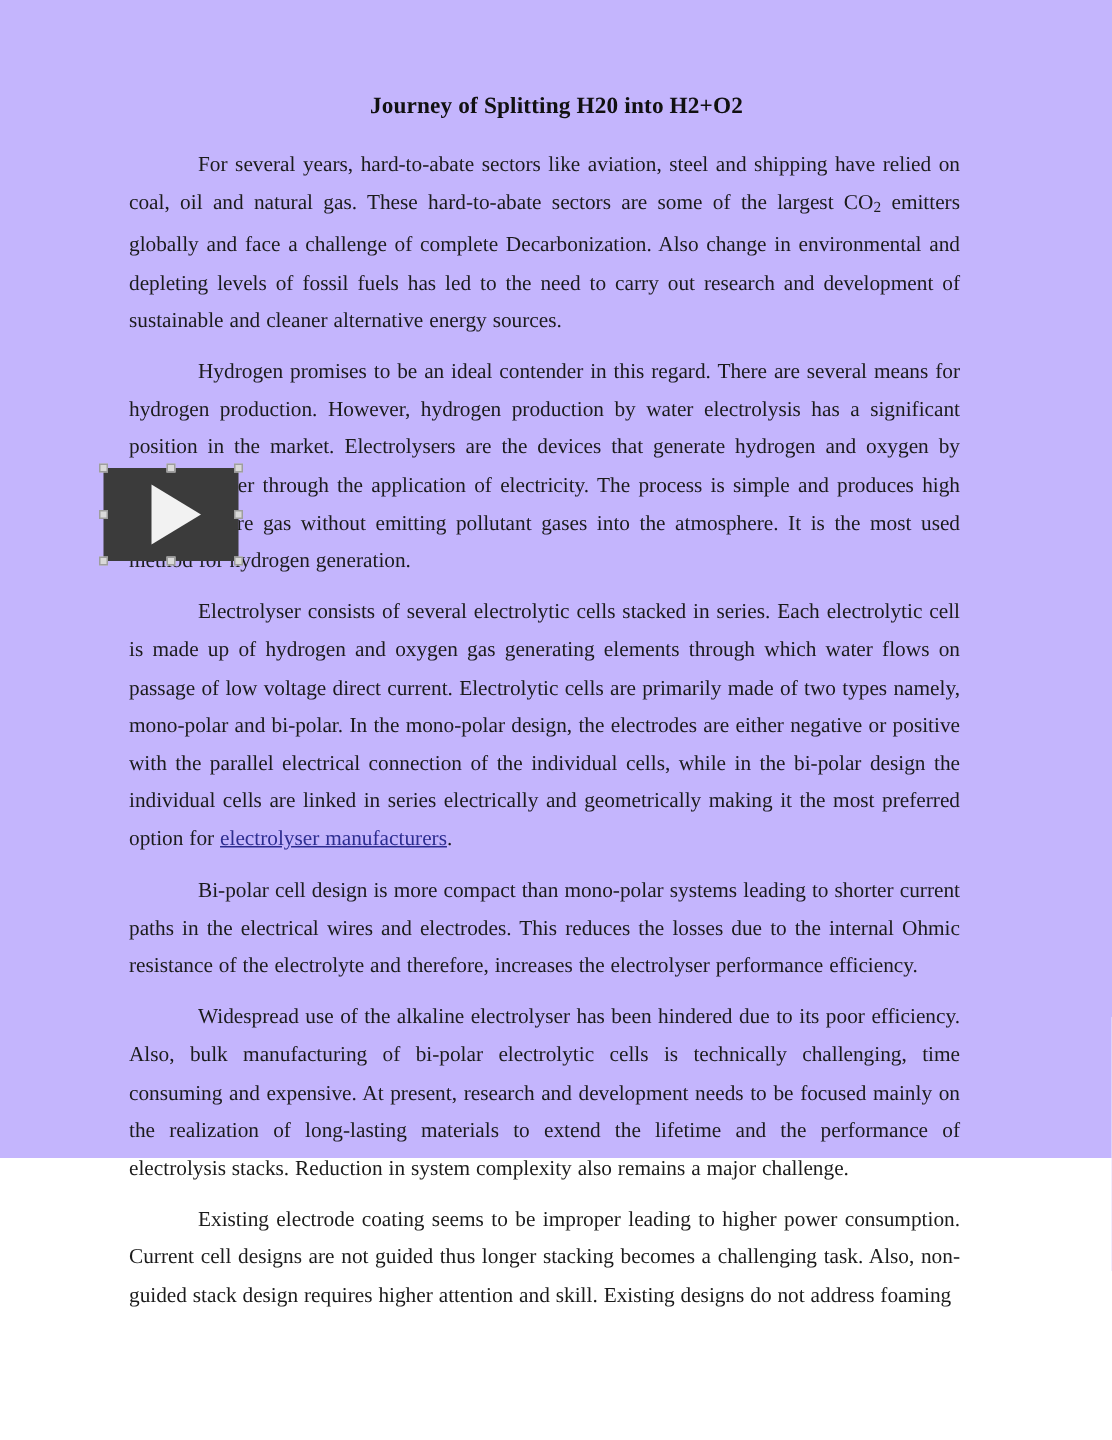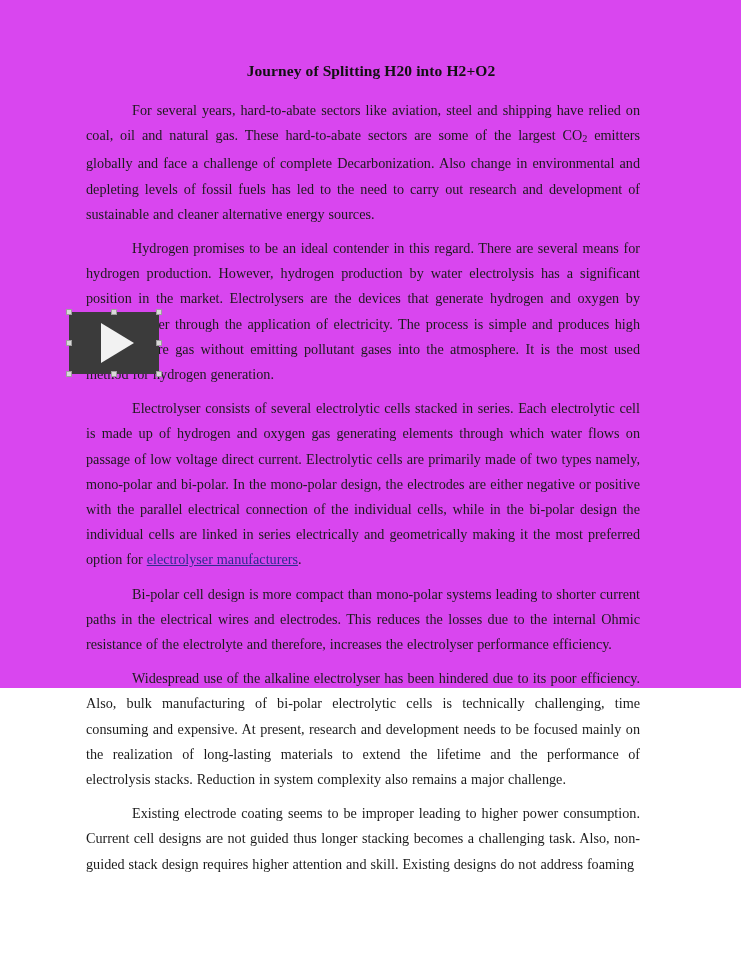--- a/index.html
+++ b/index.html
@@ -11,22 +11,22 @@
     width: 741px;
     height: 960px;
     overflow: hidden;
     font-family: "Liberation Serif", "DejaVu Serif", serif;
     color: #1a1a1a;
     position: relative;
   }
   .page {
     position: relative;
     width: 741px;
-    height: 688px;
-    background: #d946ef;
+    height: 772px;
+    background: #c4b5fd;
     box-sizing: border-box;
   }
   .content {
     position: absolute;
     left: 86px;
     top: 60px;
     width: 570px;
   }
   .doc-title {
     text-align: center;

